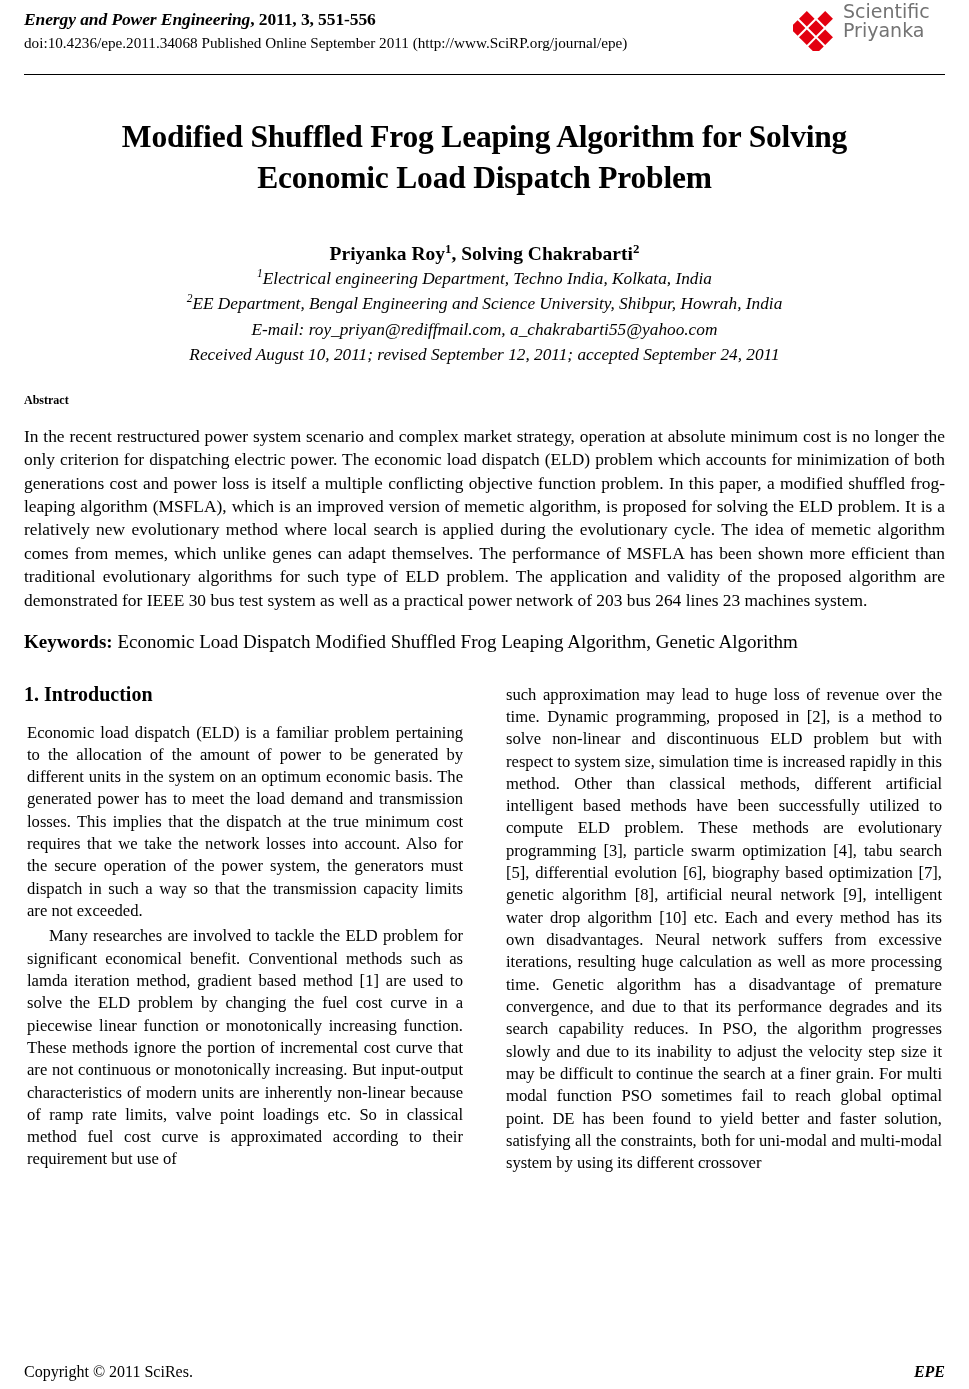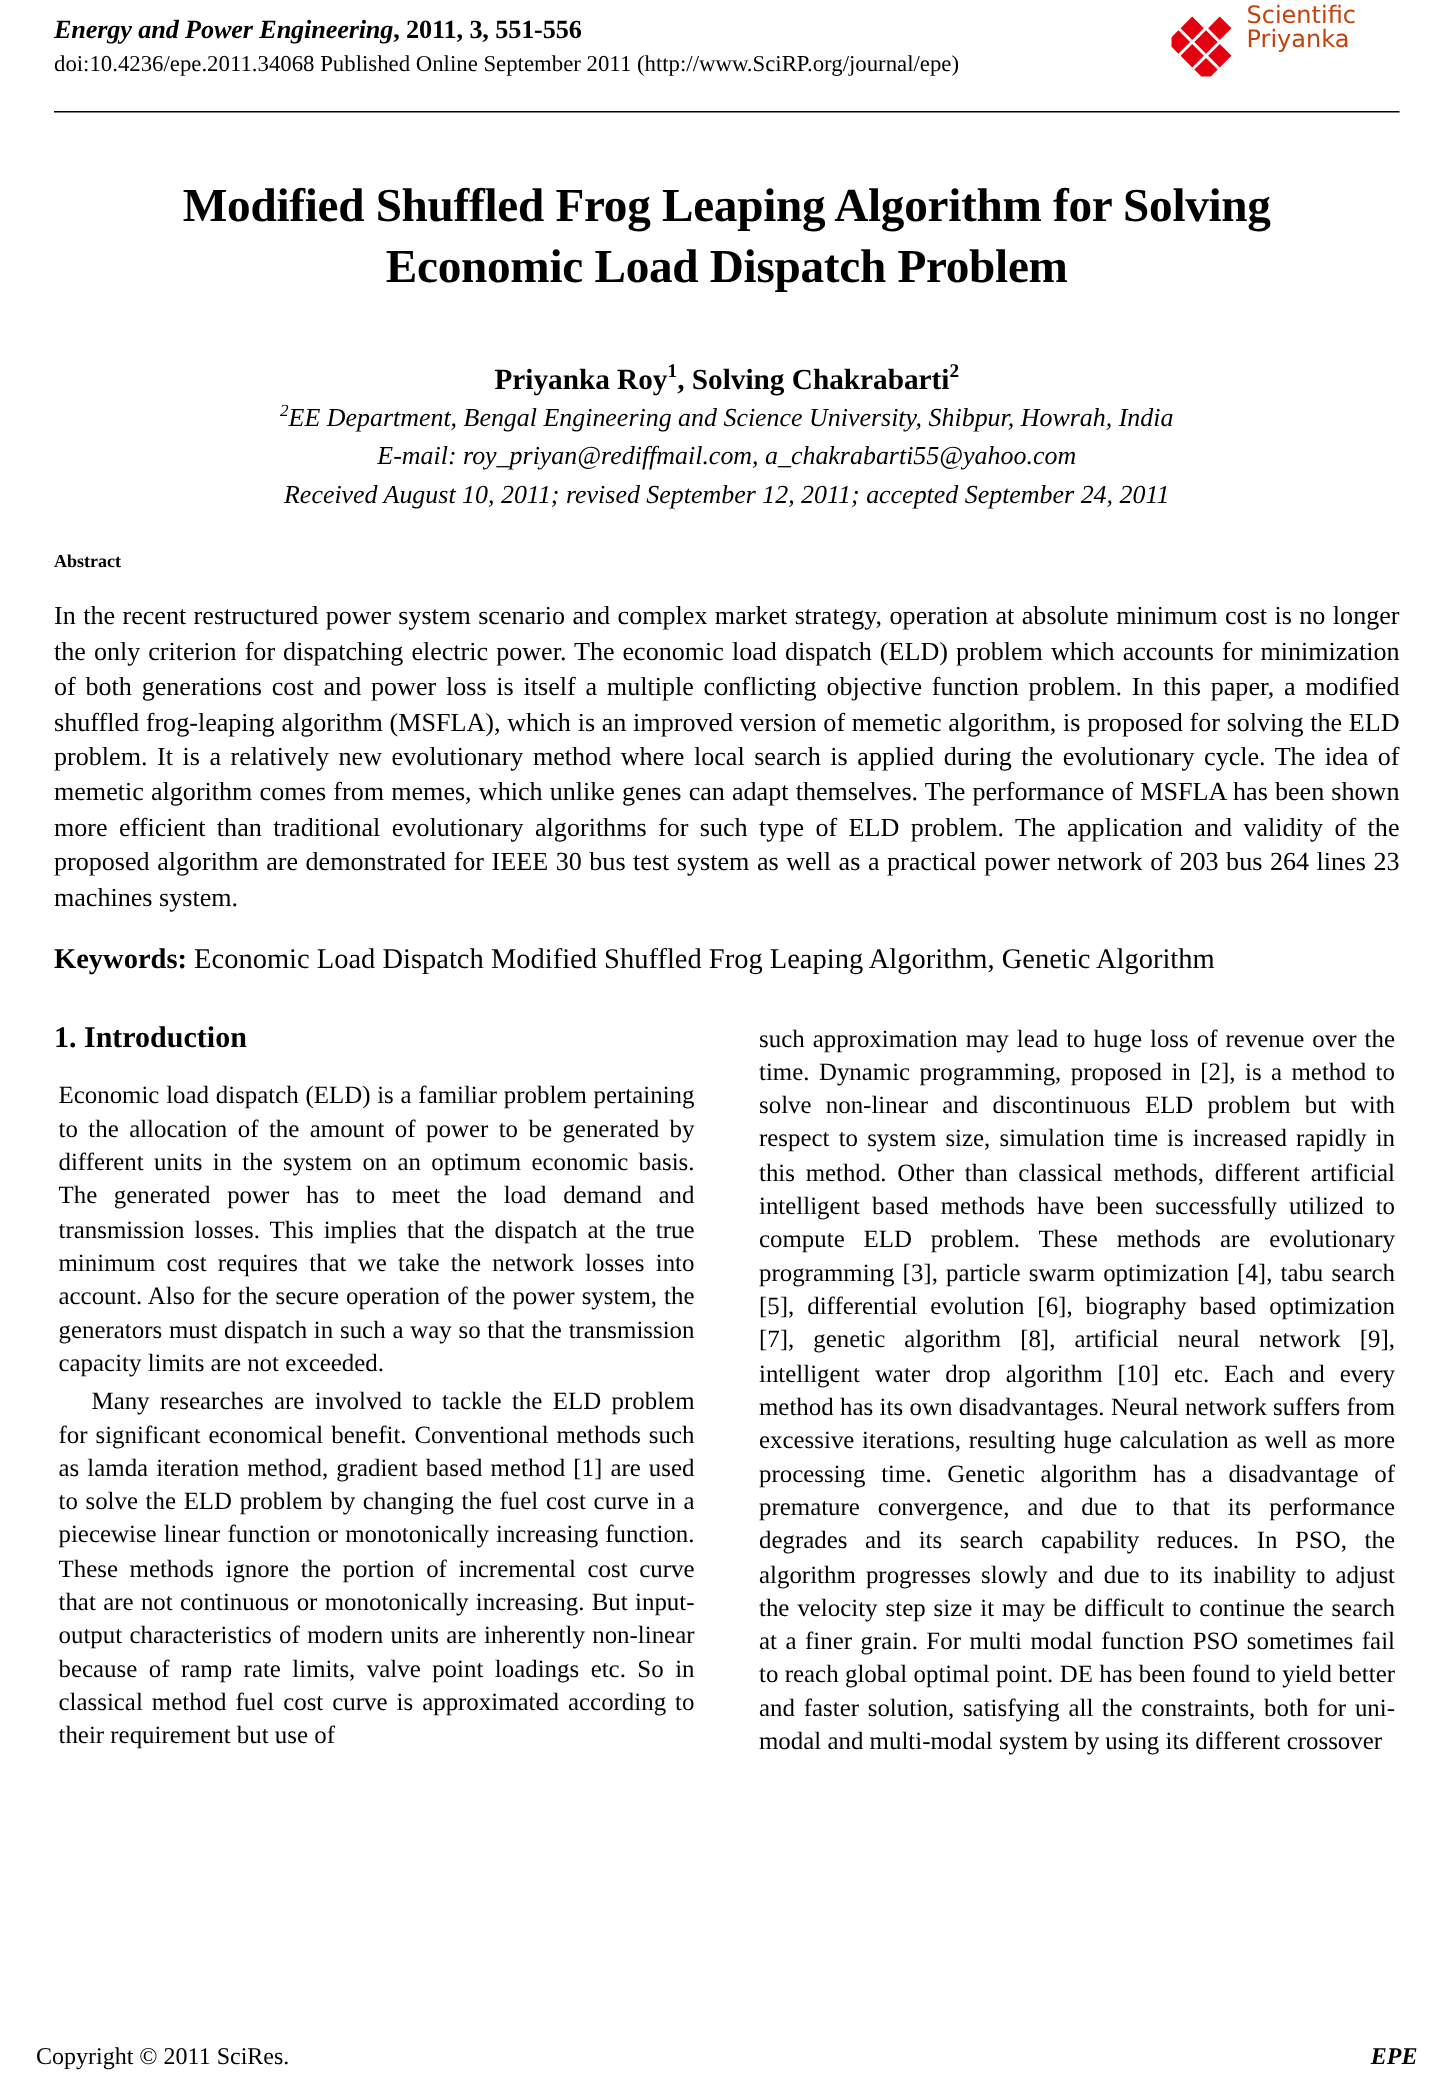--- a/index.html
+++ b/index.html
@@ -13,21 +13,21 @@
     font-family: "Liberation Serif", "DejaVu Serif", serif;
     color: #000000;
     position: relative;
     overflow: hidden;
   }
   .page {
     position: relative;
     width: 969px;
     height: 1389px;
     box-sizing: border-box;
-    padding: 0 36px;
+    padding: 0 24px;
   }
 
   
   .masthead {
     position: relative;
     height: 62px;
     padding-top: 8px;
   }
   .masthead-text {
     position: absolute;
@@ -62,22 +62,22 @@
     top: 3px;
     width: 46px;
     height: 46px;
   }
   .logo-words {
     position: absolute;
     left: 50px;
     top: 0px;
     line-height: 1.02;
     font-family: "DejaVu Sans", sans-serif;
-    font-size: 16px;
-    color: #c2410c;
+    font-size: 19px;
+    color: #737373;
   }
   .logo-words div { white-space: nowrap; }
 
   .rule {
     border: none;
     border-top: 1.1px solid #000;
     margin: 4px 0 0 0;
   }
 
   
@@ -193,20 +193,21 @@
       </div>
     </div>
   </div>
 
   <hr class="rule">
 
   <div class="title">Modified Shuffled Frog Leaping Algorithm for Solving Economic Load Dispatch Problem</div>
 
   <div class="authors"><span>Priyanka Roy</span><sup>1</sup><span>, </span><span>Solving Chakrabarti</span><sup>2</sup></div>
 
+  <div class="affil"><sup>1</sup><span>Electrical engineering Department, Techno India, Kolkata, India</span></div>
   <div class="affil"><sup>2</sup><span>EE Department, Bengal Engineering and Science University, Shibpur, Howrah, India</span></div>
   <div class="affil"><span>E-mail</span><span>: </span><span>roy_priyan@rediffmail.com, a_chakrabarti55@yahoo.com</span></div>
   <div class="affil">Received August 10, 2011; revised September 12, 2011; accepted September 24, 2011</div>
 
   <div class="section-head">Abstract</div>
   <div class="abstract-body">In the recent restructured power system scenario and complex market strategy, operation at absolute minimum cost is no longer the only criterion for dispatching electric power. The economic load dispatch (ELD) problem which accounts for minimization of both generations cost and power loss is itself a multiple conflicting objective function problem. In this paper, a modified shuffled frog-leaping algorithm (MSFLA), which is an improved version of memetic algorithm, is proposed for solving the ELD problem. It is a relatively new evolutionary method where local search is applied during the evolutionary cycle. The idea of memetic algorithm comes from memes, which unlike genes can adapt themselves. The performance of MSFLA has been shown more efficient than traditional evolutionary algorithms for such type of ELD problem. The application and validity of the proposed algorithm are demonstrated for IEEE 30 bus test system as well as a practical power network of 203 bus 264 lines 23 machines system.</div>
 
   <div class="keywords"><span class="kw-label">Keywords:</span><span> Economic Load Dispatch Modified Shuffled Frog Leaping Algorithm, Genetic Algorithm</span></div>
 
   <div class="columns">

